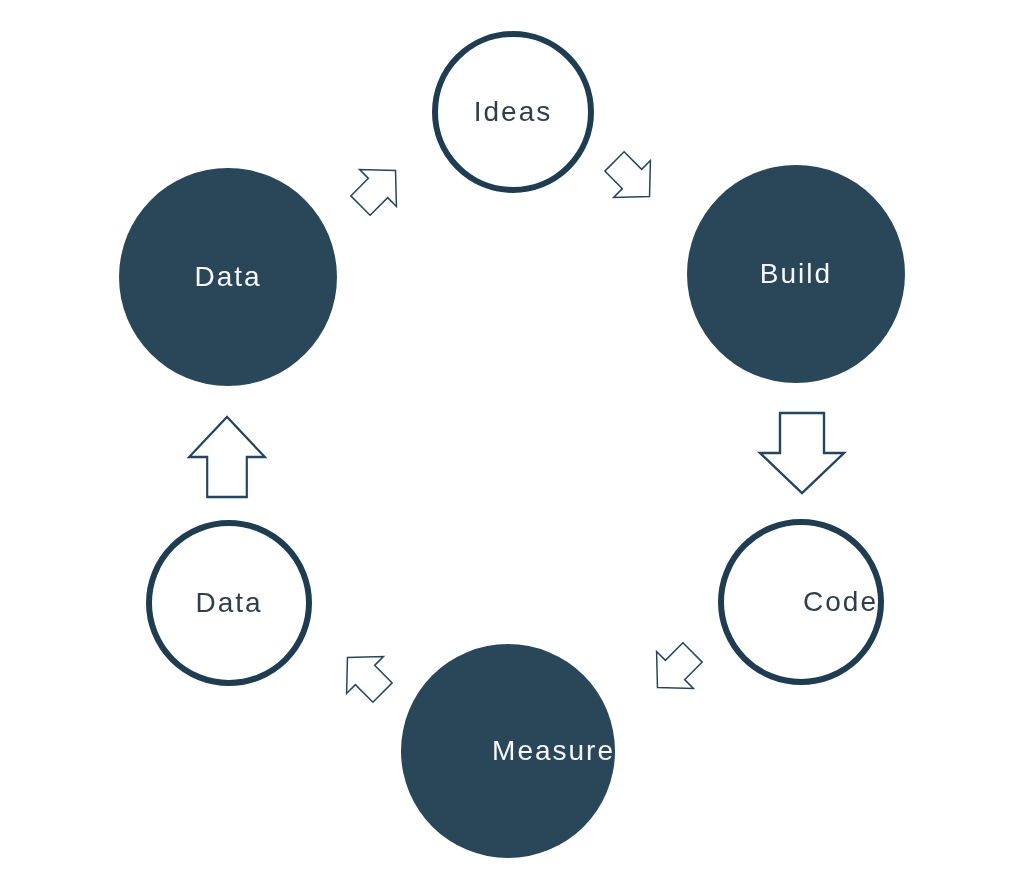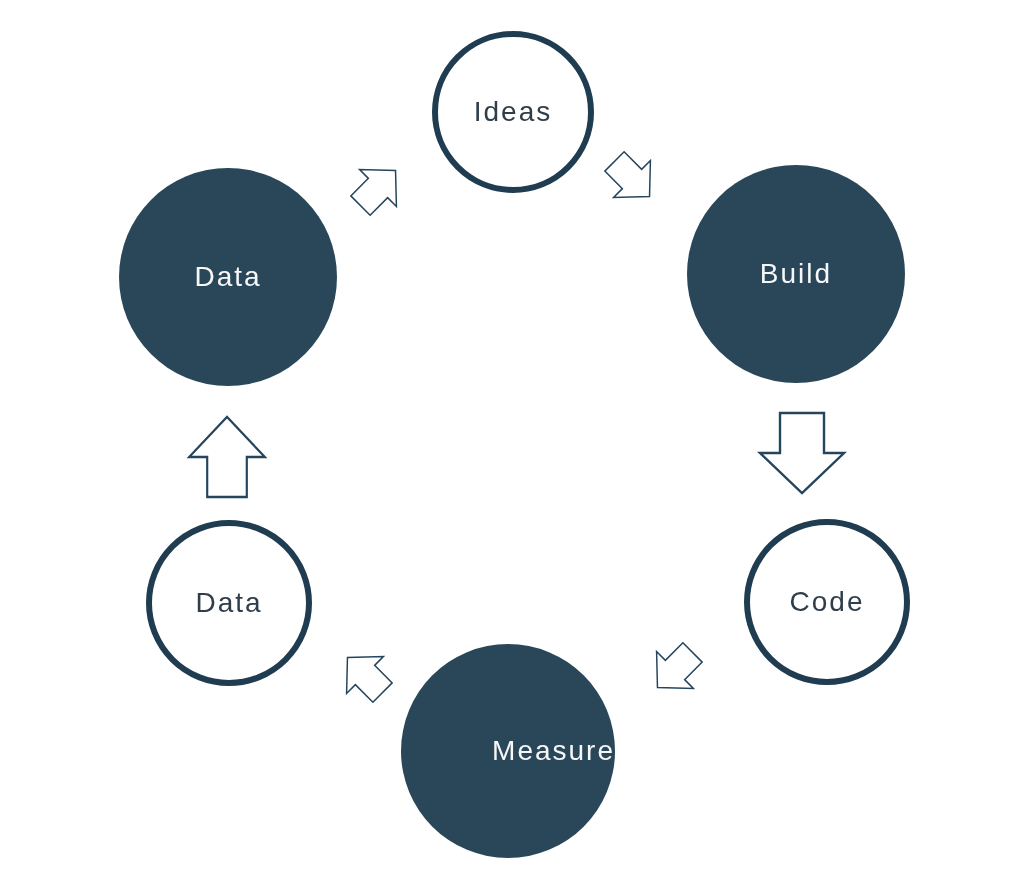--- a/index.html
+++ b/index.html
@@ -30,21 +30,21 @@
     background: var(--filled-node, #2a4759);
     color: var(--light-text, #f6f7f8);
   }
   .node.outline {
     background: #ffffff;
     border: 6px solid var(--outline-stroke, #1f3c50);
     color: var(--dark-text, #2f3e4a);
   }
   #node-ideas   { left: 432px; top:  31px; width: 162px; height: 162px; }
   #node-build   { left: 687px; top: 165px; width: 218px; height: 218px; }
-  #node-code    { left: 744px; top: 519px; width: 166px; height: 166px; }
+  #node-code    { left: 718px; top: 519px; width: 166px; height: 166px; justify-content: flex-end; }
   #node-measure { left: 401px; top: 644px; width: 214px; height: 214px; justify-content: flex-end; }
   #node-data    { left: 146px; top: 520px; width: 166px; height: 166px; text-align: right; }
   #node-learn   { left: 119px; top: 168px; width: 218px; height: 218px; }
 
   .arrow {
     position: absolute;
     width: 86px;
     height: 82px;
     margin-left: -43px;
     margin-top: -41px;

